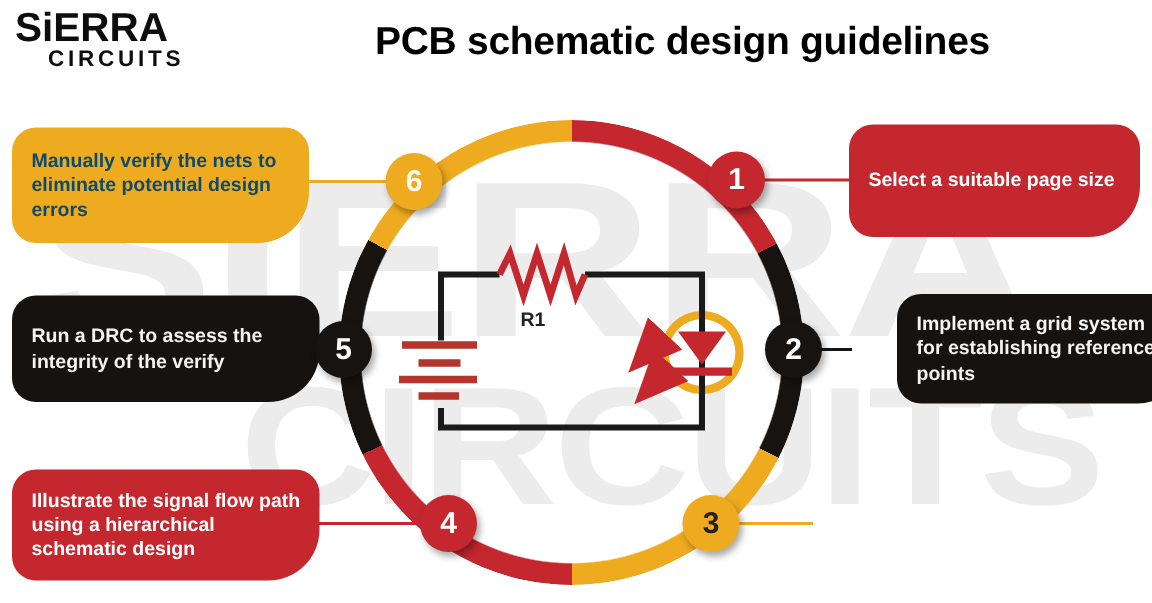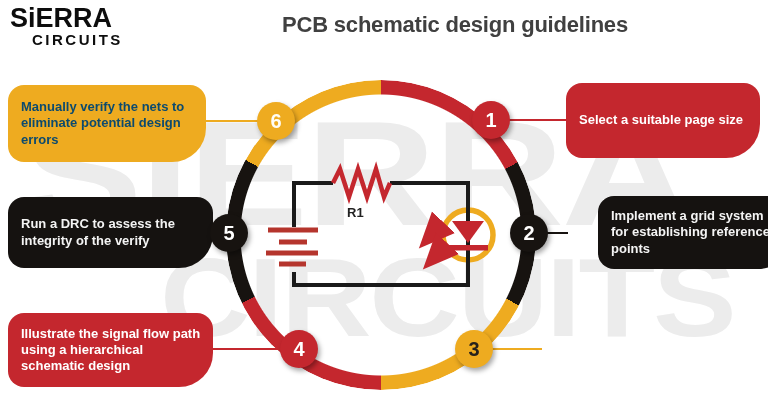--- a/index.html
+++ b/index.html
@@ -13,21 +13,21 @@
     letter-spacing:-2px;transform-origin:left top;white-space:nowrap;user-select:none;
   }
   .wm1{top:100px;left:22px;font-size:148px;transform:scaleX(1.22);}
   .wm2{top:242px;left:160px;font-size:112px;transform:scaleX(1.12);}
   
   .logo{position:absolute;top:5px;left:10px;z-index:6;color:#0d0d0d;}
   .logo-top{font-size:27px;font-weight:800;letter-spacing:0px;line-height:1;}
   .logo-bottom{font-size:15px;font-weight:800;letter-spacing:2.5px;margin-left:22px;line-height:1.1;}
   .title{
     position:absolute;top:12px;left:225px;width:460px;margin:0;z-index:6;
-    font-size:22px;font-weight:700;color:#404040;text-align:center;letter-spacing:-0.2px;
+    font-size:26px;font-weight:700;color:#000000;text-align:center;letter-spacing:-0.2px;
   }
   
   .ring{
     position:absolute;left:226px;top:80px;width:310px;height:310px;border-radius:50%;z-index:1;
     background:conic-gradient(from 0deg,
       #c4272e 0deg 62deg,
       #171310 62deg 117deg,
       #eeab20 117deg 180deg,
       #c4272e 180deg 244deg,
       #171310 244deg 299deg,

